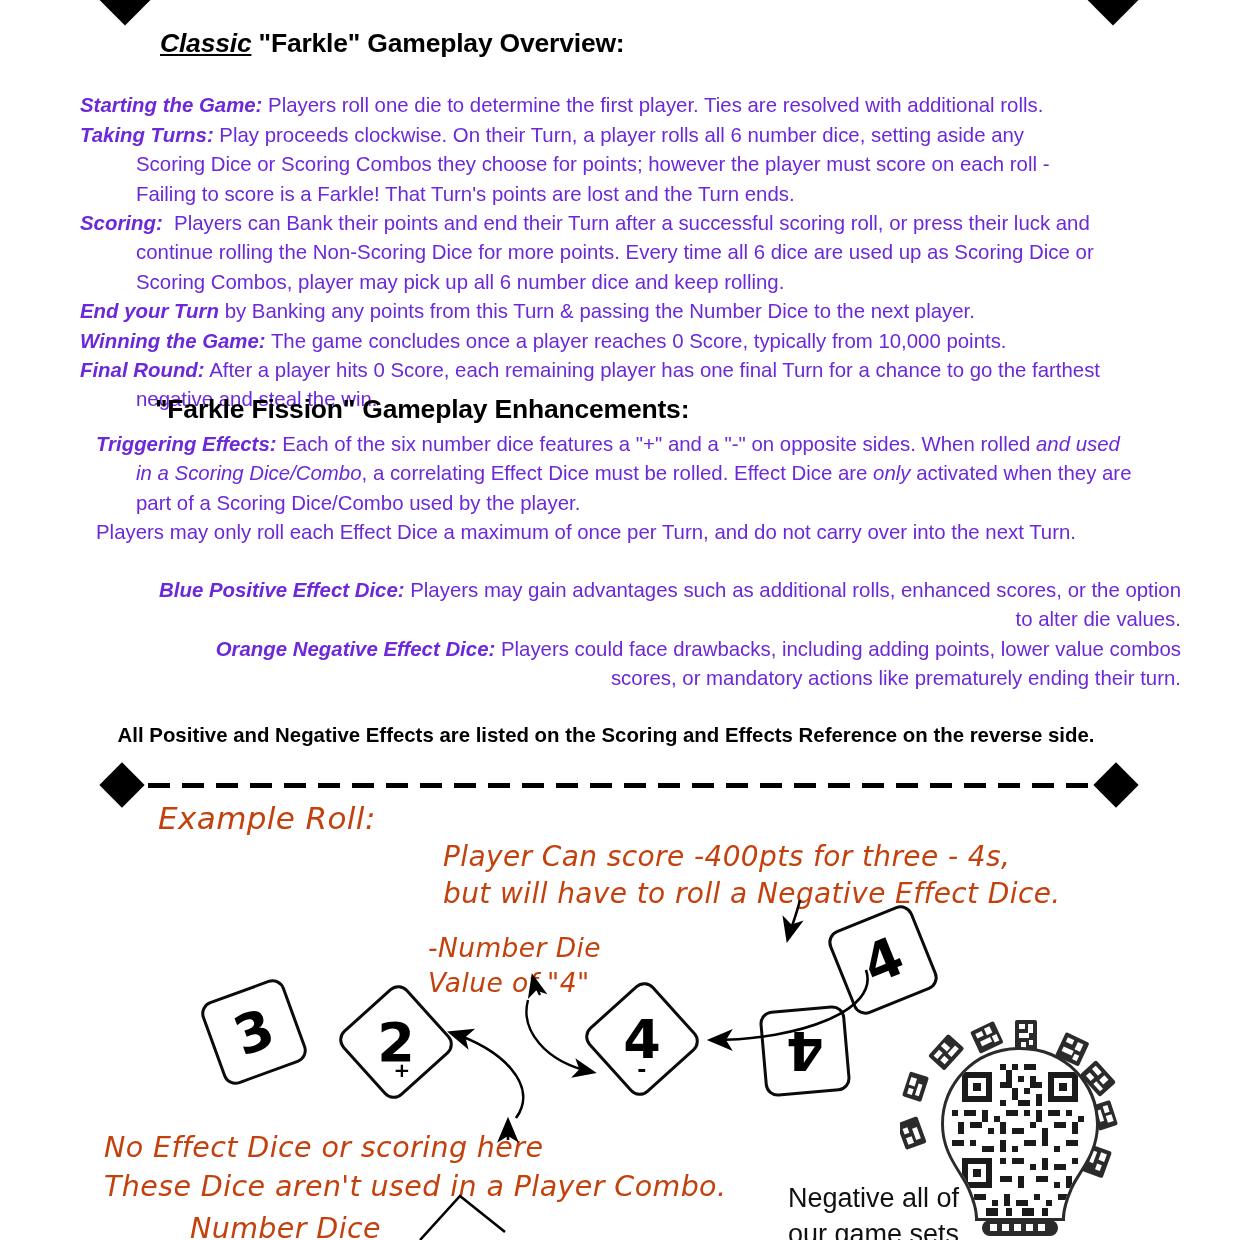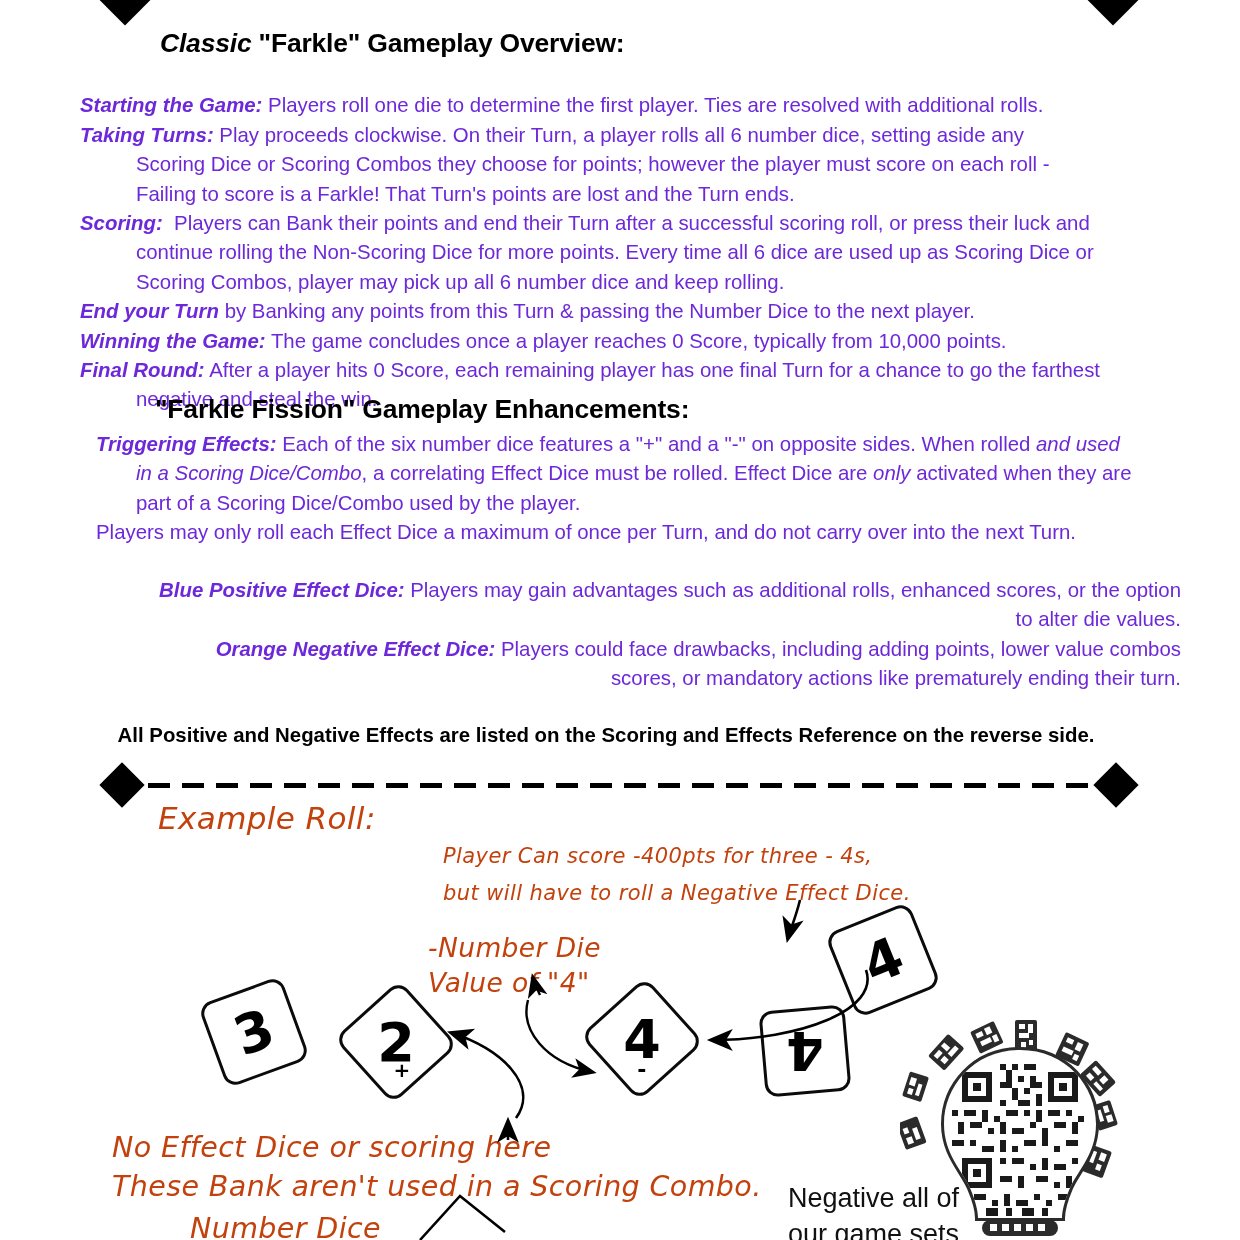--- a/index.html
+++ b/index.html
@@ -22,21 +22,21 @@
   }
   .dia.t-l{left:107px;top:0px;}
   .dia.t-r{left:1095px;top:0px;}
 
   
   .h-section{
     font-size:26.5px;font-weight:bold;
     letter-spacing:-0.2px;
     white-space:nowrap;
   }
-  .h-section .it{font-style:italic;}
+  .h-section .it{font-style:italic;text-decoration:underline;}
 
   #title1{position:absolute;left:160px;top:28px;}
   #title2{position:absolute;left:155px;top:394px;}
 
   
   .para{
     position:absolute;
     font-size:20.4px;
     line-height:29.4px;
     color:#6d28d9;
@@ -74,23 +74,23 @@
   .hand{
     font-family:"DejaVu Sans", sans-serif;
     font-style:italic;
     font-weight:400;
     color:#c2410c;
     position:absolute;
     white-space:nowrap;
     letter-spacing:0.4px;
   }
   #ex-roll{left:158px;top:800px;font-size:31px;}
-  #callout-top{left:443px;top:838px;font-size:21px;line-height:37px;white-space:pre;}
+  #callout-top{left:443px;top:838px;font-size:28px;line-height:37px;white-space:pre;}
   #numdie{left:428px;top:930px;font-size:26.5px;line-height:35px;white-space:pre;}
-  #noeffect{left:112px;top:1128px;font-size:28.5px;line-height:39px;white-space:pre;}
+  #noeffect{left:104px;top:1128px;font-size:28.5px;line-height:39px;white-space:pre;}
   #numdice-cut{left:190px;top:1212px;font-size:28.5px;}
 
   
   .die{
     position:absolute;
     background:#fff;
     border:3.2px solid #0b0b0b;
     border-radius:13px;
     box-sizing:border-box;
   }
@@ -161,21 +161,21 @@
     <div class="dashline"></div>
     <div class="dia2 r"></div>
   </div>
 
   <div id="ex-roll" class="hand">Example Roll:</div>
 
   <div id="callout-top" class="hand"><span>Player Can score -400pts for three - 4s,</span><br><span>but will have to roll a Negative Effect Dice.</span></div>
 
   <div id="numdie" class="hand"><span>-Number Die</span><br><span>Value of "4"</span></div>
 
-  <div id="noeffect" class="hand"><span>No Effect Dice or scoring here</span><br><span>These Bank aren't used in a Scoring Combo.</span></div>
+  <div id="noeffect" class="hand"><span>No Effect Dice or scoring here</span><br><span>These Dice aren't used in a Player Combo.</span></div>
 
   <div id="numdice-cut" class="hand">Number Dice</div>
 
   <div class="die" id="die3">
     <div class="pip">3</div>
   </div>
 
   <div class="die" id="die2">
     <div class="pip">2</div>
     <div class="sign">+</div>

